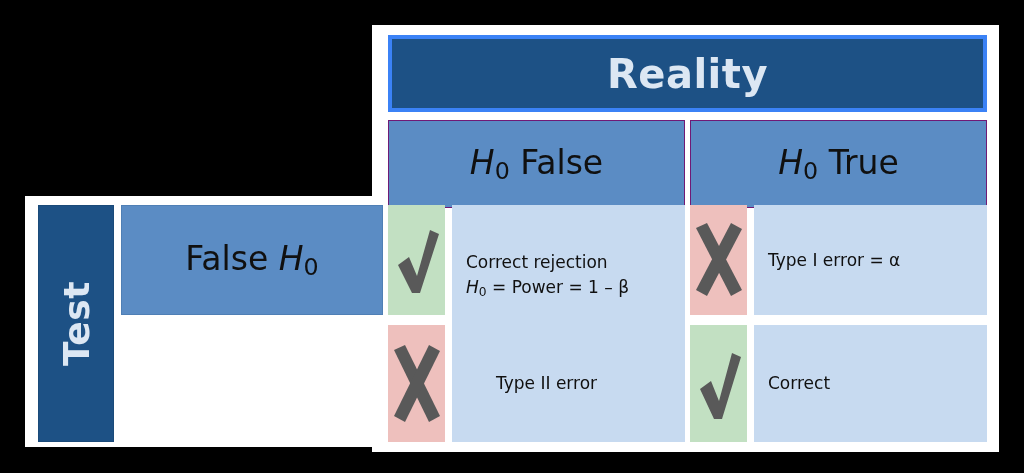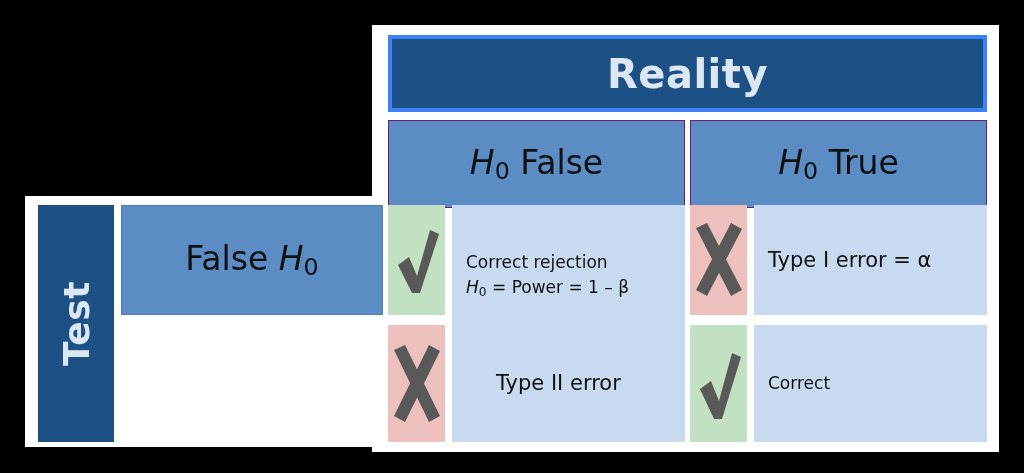--- a/index.html
+++ b/index.html
@@ -115,21 +115,21 @@
   .swatch svg { display: block; }
 
   
   .desc {
     background: #c7daf0;
     justify-content: flex-start;
     padding: 0 14px;
   }
   .desc .dtxt {
     color: #101010;
-    font-size: 21px;
+    font-size: 17px;
     line-height: 1.45;
     text-align: left;
   }
   .desc.two-line .dtxt { font-size: 17px; }
 
   
   #swatch-r1c1 { left: 388px; top: 205px; height: 110px; }
   #desc-r1c1   { left: 452px; top: 205px; width: 233px; height: 142px; }
   #swatch-r1c2 { left: 690px; top: 205px; height: 110px; }
   #desc-r1c2   { left: 754px; top: 205px; width: 233px; height: 110px; }

